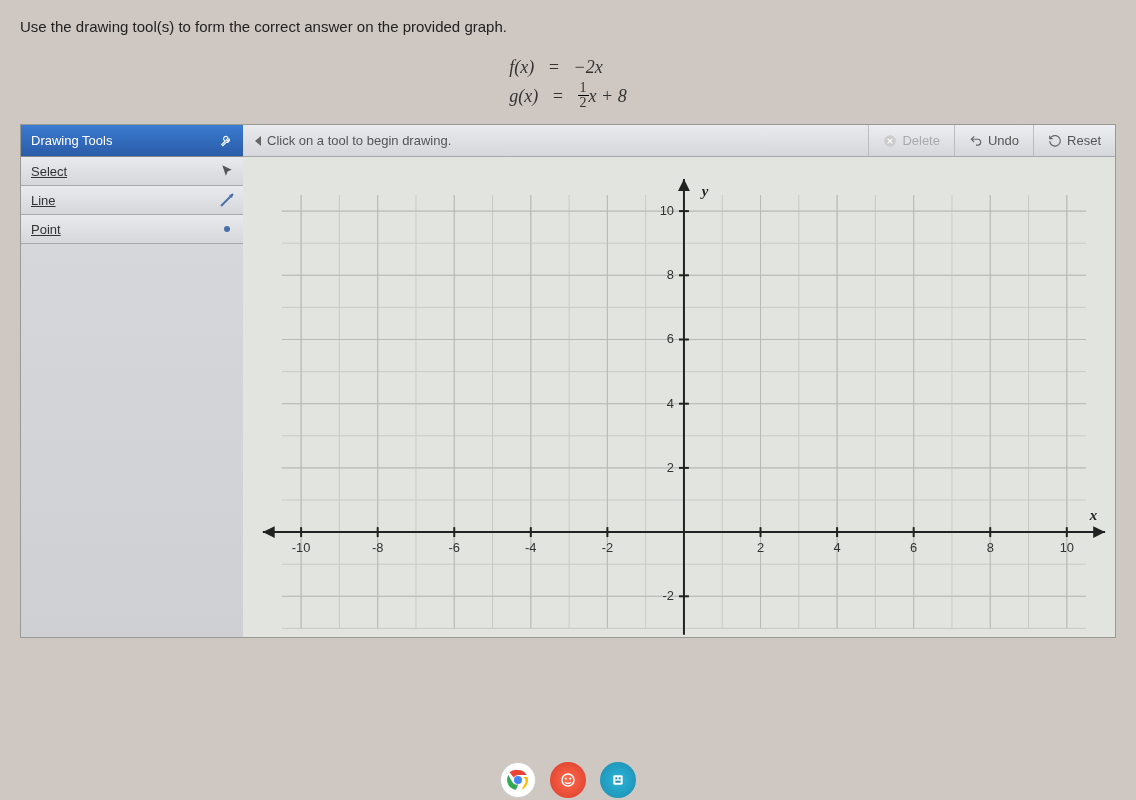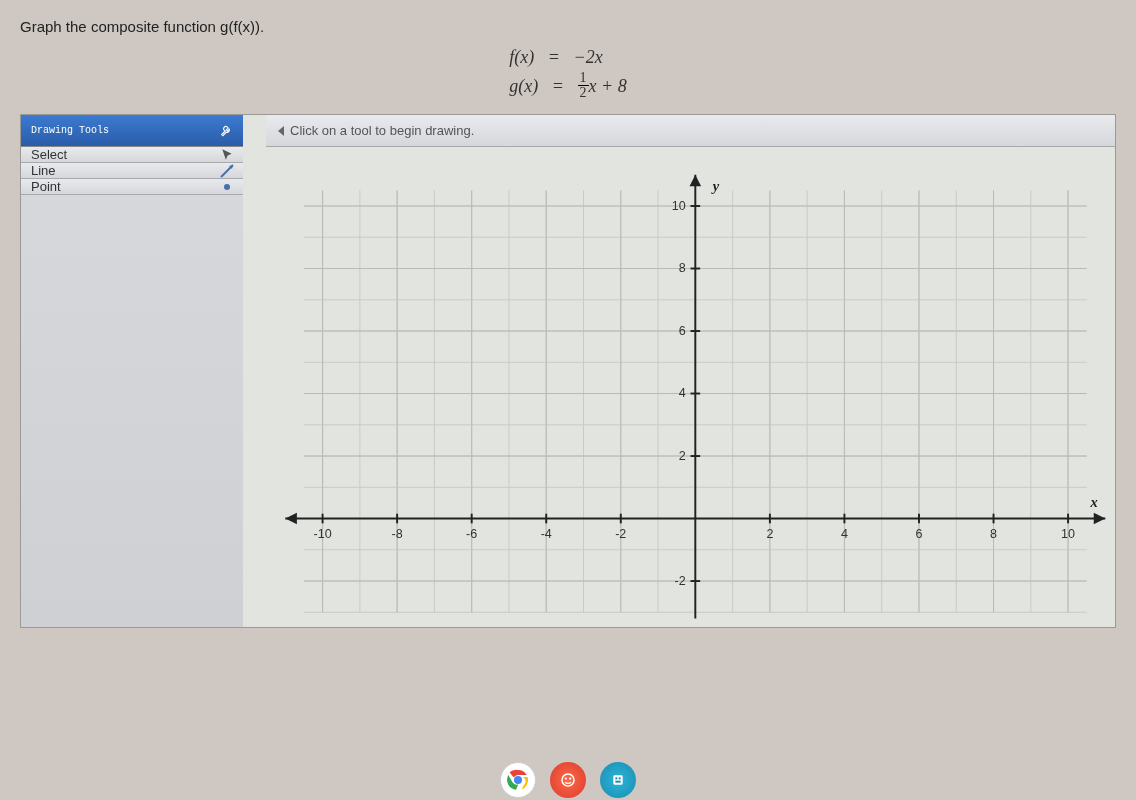--- a/index.html
+++ b/index.html
@@ -46,42 +46,42 @@
   }
   .tool-panel {
     width: 222px;
     flex-shrink: 0;
     background: linear-gradient(#d8d9dd, #cfd0d4);
   }
   .tool-header {
     height: 32px;
     background: linear-gradient(#3b7bd1, #2a5ca8);
     color: #fff;
-    font-size: 10px;
+    font-size: 13px;
     display: flex;
     align-items: center;
     justify-content: space-between;
     padding: 0 8px 0 10px;
     border-bottom: 1px solid #888;
-    font-family: Liberation Mono, monospace;
   }
   .tool-row {
-    height: 16px;
+    height: 29px;
     background: linear-gradient(#e8eaee, #d5d7db);
     border-bottom: 1px solid #a8a9ad;
     display: flex;
     align-items: center;
     justify-content: space-between;
     padding: 0 8px 0 10px;
     font-size: 13px;
     color: #333;
     cursor: pointer;
+    text-decoration: underline;
   }
   .tool-icon { width: 16px; height: 16px; display:flex; align-items:center; justify-content:center; }
-  .graph-panel { flex: 1; background: #e2e4df; position: relative; padding-left: 23px; }
+  .graph-panel { flex: 1; background: #e2e4df; position: relative; }
   .top-bar {
     height: 32px;
     background: linear-gradient(#e8eaee, #d5d7db);
     border-bottom: 1px solid #a8a9ad;
     display: flex;
     align-items: center;
     font-size: 13px;
     color: #555;
   }
   .top-bar .hint { flex:1; padding-left: 10px; display:flex; align-items:center; gap:4px;}
@@ -114,21 +114,21 @@
     border-radius: 50%;
     display:flex; align-items:center; justify-content:center;
     font-size: 18px;
     color:#fff;
   }
 </style>
 </head>
 <body>
 
 <div class="content">
-  <p class="sub-instruction">Graph the composite function g(f(x)).</p>
+  <p class="instruction">Use the drawing tool(s) to form the correct answer on the provided graph.</p>
 
   <div class="equations">
     <div class="eq-row">
       <span>f(x)</span>
       &nbsp;&nbsp;=&nbsp;&nbsp;
       <span>−2x</span><br>
       <span>g(x)</span>
       &nbsp;&nbsp;=&nbsp;&nbsp;
       <span class="frac">
         <span class="num">1</span>
@@ -174,20 +174,43 @@
       </div>
     </div>
 
     <div class="graph-panel">
       <div class="top-bar">
         <div class="hint">
           <svg width="10" height="12" viewBox="0 0 10 12">
               <polygon points="8,1 2,6 8,11" fill="#666"></polygon>
             </svg>
           <span>Click on a tool to begin drawing.</span>
+        </div>
+        <div class="btn-group">
+          <div class="btn disabled">
+            <svg width="14" height="14" viewBox="0 0 24 24">
+                <circle cx="12" cy="12" r="10" fill="#ccc"></circle>
+                <path d="M8 8l8 8M16 8l-8 8" stroke="#fff" stroke-width="2"></path>
+              </svg>
+            <span>Delete</span>
+          </div>
+          <div class="btn">
+            <svg width="14" height="14" viewBox="0 0 24 24" fill="none" stroke="#666" stroke-width="2">
+                <path d="M9 14L4 9l5-5"></path>
+                <path d="M4 9h11a5 5 0 0 1 0 10h-3"></path>
+              </svg>
+            <span>Undo</span>
+          </div>
+          <div class="btn">
+            <svg width="14" height="14" viewBox="0 0 24 24" fill="none" stroke="#666" stroke-width="2">
+                <path d="M3 12a9 9 0 1 0 3-7l-3 3"></path>
+                <path d="M3 3v5h5"></path>
+              </svg>
+            <span>Reset</span>
+          </div>
         </div>
       </div>
 
       <div class="graph-area">
         <svg id="graph-svg" width="100%" height="100%" viewBox="0 0 880 480" style="display:block">
 
         <rect x="0" y="0" width="880" height="480" fill="#e2e4df"></rect>
             <line x1="58.63636363636364" y1="473.5211267605634" x2="58.63636363636364" y2="36.19718309859155" stroke="#c8cac5" stroke-width="1"></line>
             <line x1="97.27272727272728" y1="473.5211267605634" x2="97.27272727272728" y2="36.19718309859155" stroke="#c8cac5" stroke-width="1"></line>
             <line x1="135.9090909090909" y1="473.5211267605634" x2="135.9090909090909" y2="36.19718309859155" stroke="#c8cac5" stroke-width="1"></line>

